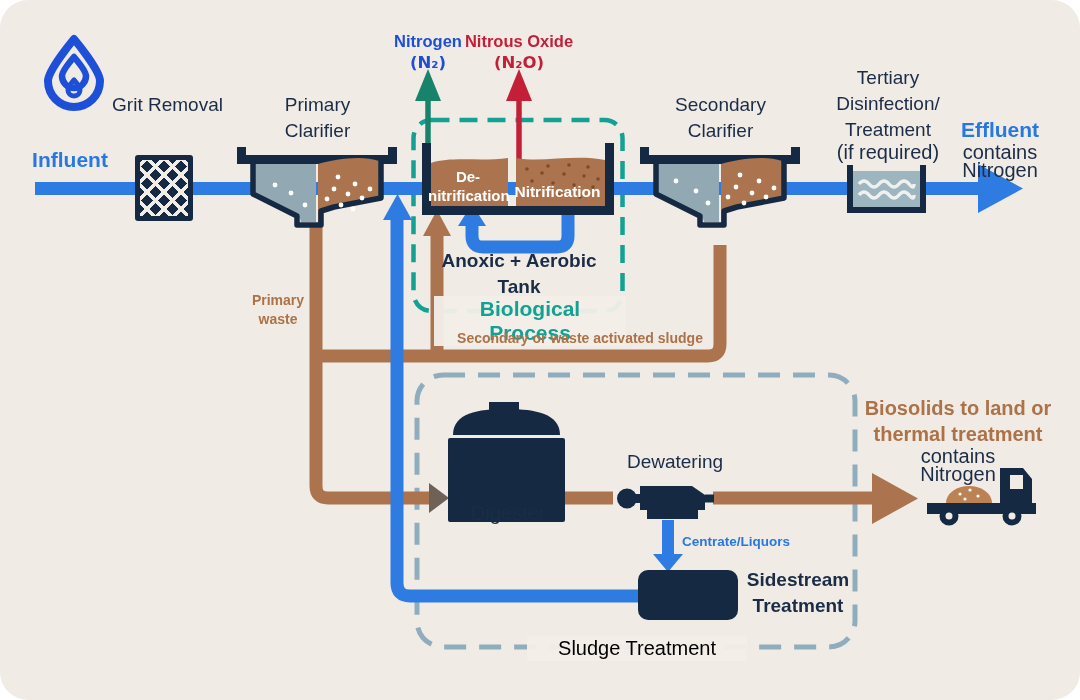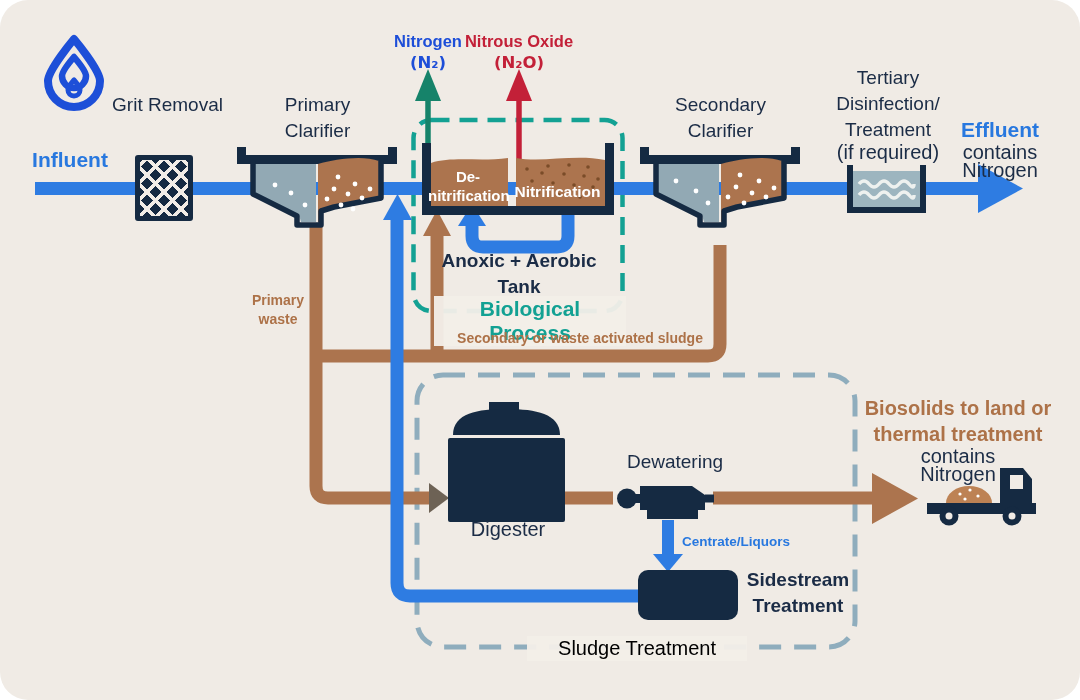--- a/index.html
+++ b/index.html
@@ -241,21 +241,21 @@
     <div>Tank</div>
   </div>
   <div class="tealtxt" style="left:434px;top:296px;width:180px;">Biological Process</div>
 
   <div class="browntxt" style="left:240px;top:291px;width:76px;font-size:14px;line-height:19px;">
     <div>Primary</div>
     <div>waste</div>
   </div>
   <div class="browntxt" style="left:415px;top:330px;width:330px;font-size:14px;">Secondary or waste activated sludge</div>
 
-  <div class="lbl" style="left:448px;top:516px;width:120px;font-size:20px;">Digester</div>
+  <div class="lbl" style="left:448px;top:500px;width:120px;font-size:20px;">Digester</div>
   <div class="lbl" style="left:615px;top:449px;width:120px;">Dewatering</div>
   <div class="browntxt" style="left:682px;top:534px;width:130px;font-size:13.5px;color:#2878df;text-align:left;">Centrate/Liquors</div>
 
   <div class="lbl" style="left:742px;top:567px;width:112px;font-weight:bold;">
     <div>Sidestream</div>
     <div>Treatment</div>
   </div>
 
   <div class="slatetxt" style="left:527px;top:636px;width:200px;">Sludge Treatment</div>
 

